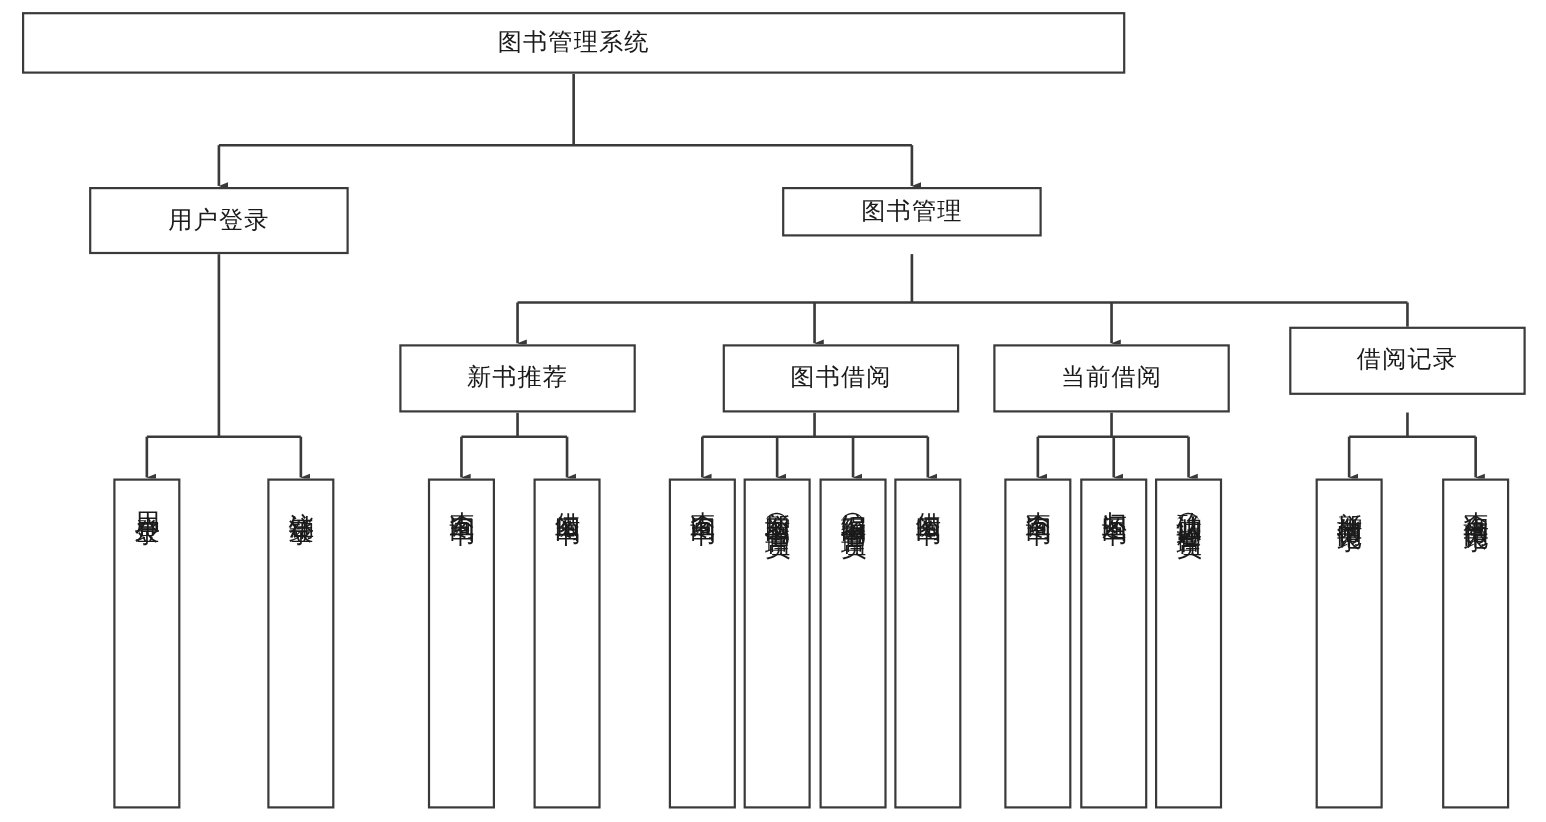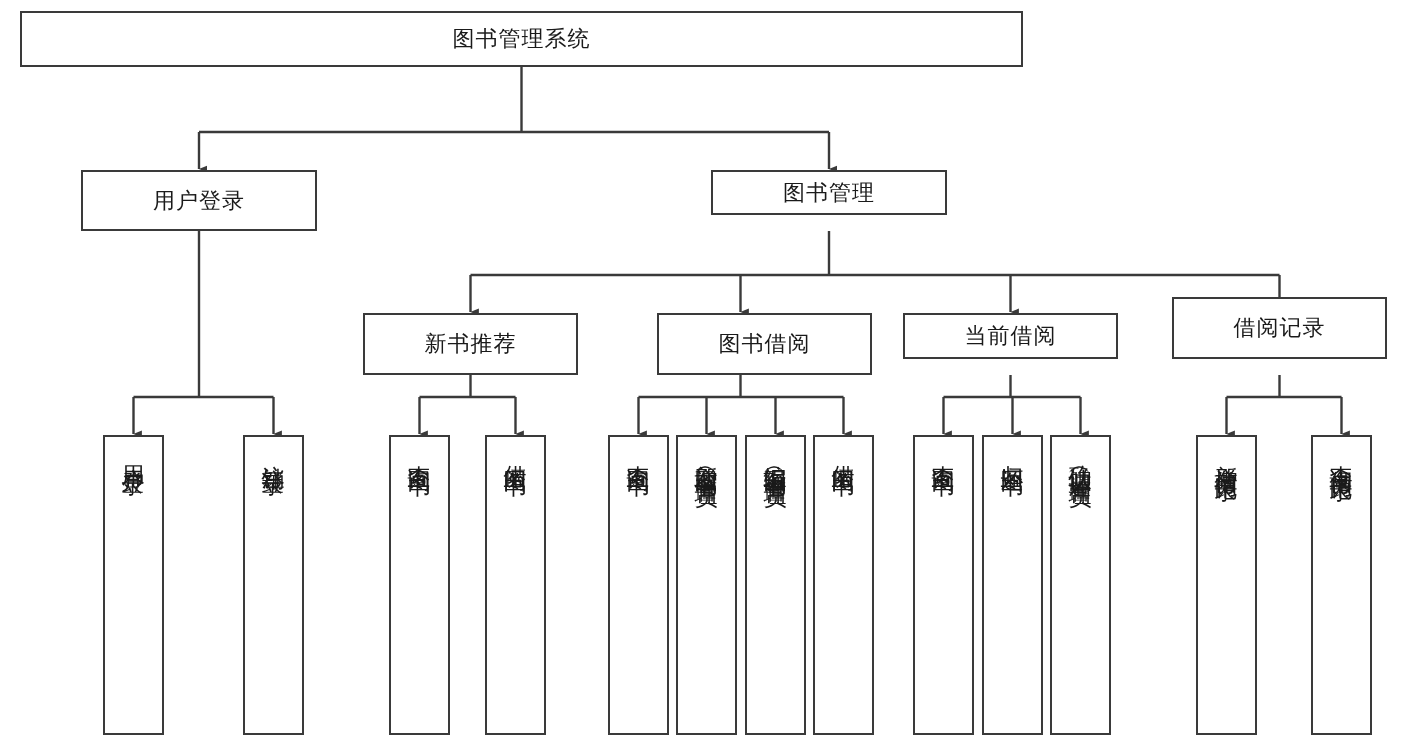--- a/index.html
+++ b/index.html
@@ -122,21 +122,21 @@
       </div>
       <div class="node horizontal" style="left: 711px; top: 170px; width: 236px; height: 45px; border-color: rgb(58, 58, 58); background: rgb(255, 255, 255); color: rgb(26, 26, 26);">
         <span class="label">图书管理</span>
       </div>
       <div class="node horizontal" style="left: 363px; top: 313px; width: 215px; height: 62px; border-color: rgb(58, 58, 58); background: rgb(255, 255, 255); color: rgb(26, 26, 26);">
         <span class="label">新书推荐</span>
       </div>
       <div class="node horizontal" style="left: 633px; top: 313px; width: 215px; height: 62px; border-color: rgb(58, 58, 58); background: rgb(255, 255, 255); color: rgb(26, 26, 26); margin-left: 24px;">
         <span class="label">图书借阅</span>
       </div>
-      <div class="node horizontal" style="left: 903px; top: 313px; width: 215px; height: 46px; border-color: rgb(58, 58, 58); background: rgb(255, 255, 255); color: rgb(26, 26, 26);">
+      <div class="node horizontal" style="left: 903px; top: 313px; width: 215px; height: 62px; border-color: rgb(58, 58, 58); background: rgb(255, 255, 255); color: rgb(26, 26, 26);">
         <span class="label">当前借阅</span>
       </div>
       <div class="node horizontal" style="left: 1172px; top: 297px; width: 215px; height: 62px; border-color: rgb(58, 58, 58); background: rgb(255, 255, 255); color: rgb(26, 26, 26);">
         <span class="label">借阅记录</span>
       </div>
       <div class="node vertical" style="left: 103px; top: 435px; width: 61px; height: 300px; border-color: rgb(58, 58, 58); background: rgb(255, 255, 255); color: rgb(26, 26, 26);">
         <span class="label">用户登录</span>
       </div>
       <div class="node vertical" style="left: 243px; top: 435px; width: 61px; height: 300px; border-color: rgb(58, 58, 58); background: rgb(255, 255, 255); color: rgb(26, 26, 26);">
         <span class="label">注销登录</span>

